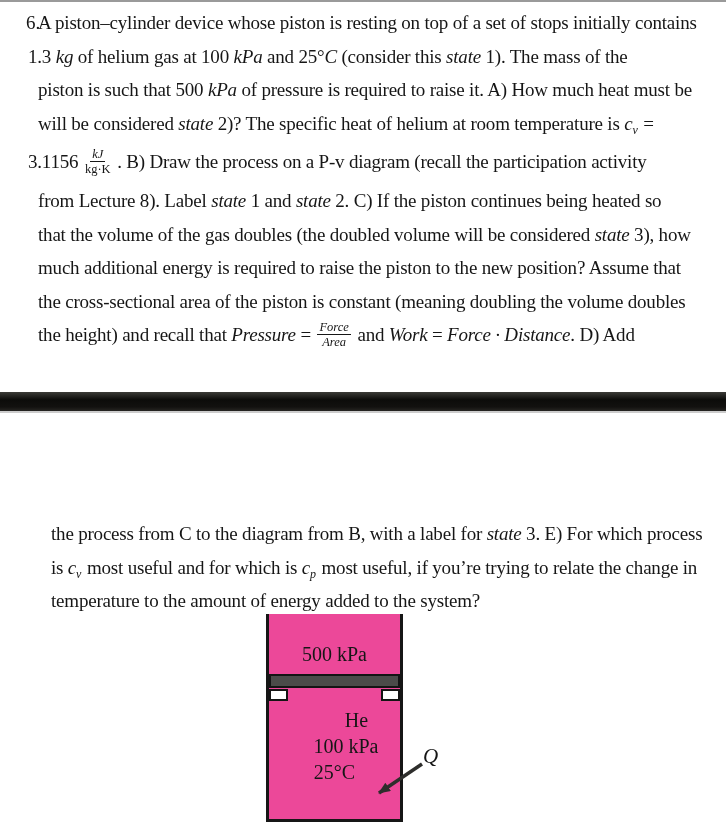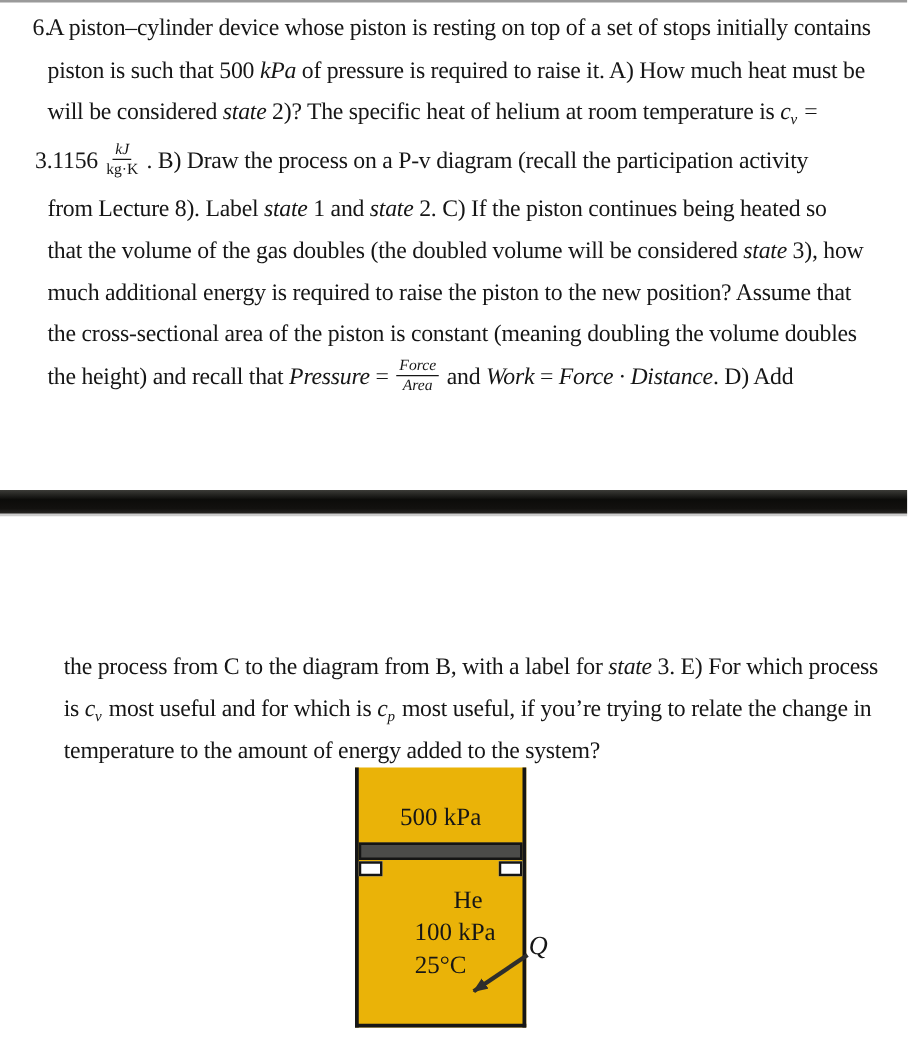--- a/index.html
+++ b/index.html
@@ -22,23 +22,23 @@
     vertical-align:middle;font-size:12.5px;line-height:1.15;letter-spacing:0;
     transform:translateY(-2px);margin:0 2px;
   }
   .frac .num{border-bottom:1.3px solid #161616;padding:0 2px;}
   
   .divider{position:absolute;top:392px;left:0;width:726px;height:19px;
     background:linear-gradient(180deg,#3b3b37 0%,#0c0c0a 40%,#12110f 78%,#262522 100%);}
   .divider-underline{position:absolute;top:411px;left:0;width:726px;height:2px;background:#cccccc;}
   
   .cylinder{
-    position:absolute;left:284px;top:614px;width:137px;height:208px;box-sizing:border-box;
+    position:absolute;left:266px;top:614px;width:137px;height:208px;box-sizing:border-box;
     border-left:3px solid #161616;border-right:3px solid #161616;border-bottom:3px solid #161616;
-    background:#eab308;
+    background:#ec4899;
   }
   .piston{position:absolute;left:0;right:0;top:60px;height:14px;box-sizing:border-box;
     background:#4b4b49;border:2px solid #141414;}
   .stop{position:absolute;width:19px;height:12px;box-sizing:border-box;background:#ffffff;
     border:2px solid #141414;top:75px;}
   .stop-l{left:0;}
   .stop-r{right:0;}
   .cyl-label{position:absolute;left:0;right:0;text-align:center;font-size:20px;line-height:22px;}
   .lbl-500{top:29px;}
   .lbl-he{top:95px;margin-left:44px;}
@@ -51,20 +51,21 @@
 <body>
 
 <div class="page">
 
   <div class="top-line"></div>
 
   <div class="problem">
     <div class="item-no">6.</div>
     <div class="p1">
         <div class="tline"><span>A piston–cylinder device whose piston is resting on top of a set of stops initially contains</span></div>
+        <div class="tline" style="margin-left: -10px;"><span>1.3 </span><span class="it">kg</span><span> of helium gas at 100 </span><span class="it">kPa</span><span> and 25°</span><span class="it">C</span><span> (consider this </span><span class="it">state</span><span> 1). The mass of the</span></div>
         <div class="tline"><span>piston is such that 500 </span><span class="it">kPa</span><span> of pressure is required to raise it. A) How much heat must be</span></div>
         <div class="tline"><span>will be considered </span><span class="it">state</span><span> 2)? The specific heat of helium at room temperature is </span><span class="it">c</span><span class="subs">v</span><span> =</span></div>
         <div class="tline tall" style="margin-left: -10px;"><span>3.1156 </span><span class="frac"><span class="num it">kJ</span><span class="den">kg·K</span></span><span> . B) Draw the process on a P-v diagram (recall the participation activity</span></div>
         <div class="tline"><span>from Lecture 8). Label </span><span class="it">state</span><span> 1 and </span><span class="it">state</span><span> 2. C) If the piston continues being heated so</span></div>
         <div class="tline"><span>that the volume of the gas doubles (the doubled volume will be considered </span><span class="it">state</span><span> 3), how</span></div>
         <div class="tline"><span>much additional energy is required to raise the piston to the new position? Assume that</span></div>
         <div class="tline"><span>the cross-sectional area of the piston is constant (meaning doubling the volume doubles</span></div>
         <div class="tline"><span>the height) and recall that </span><span class="it">Pressure</span><span> = </span><span class="frac"><span class="num it">Force</span><span class="den it">Area</span></span><span> and </span><span class="it">Work</span><span> = </span><span class="it">Force · Distance</span><span>. D) Add</span></div>
       </div>
   </div>

